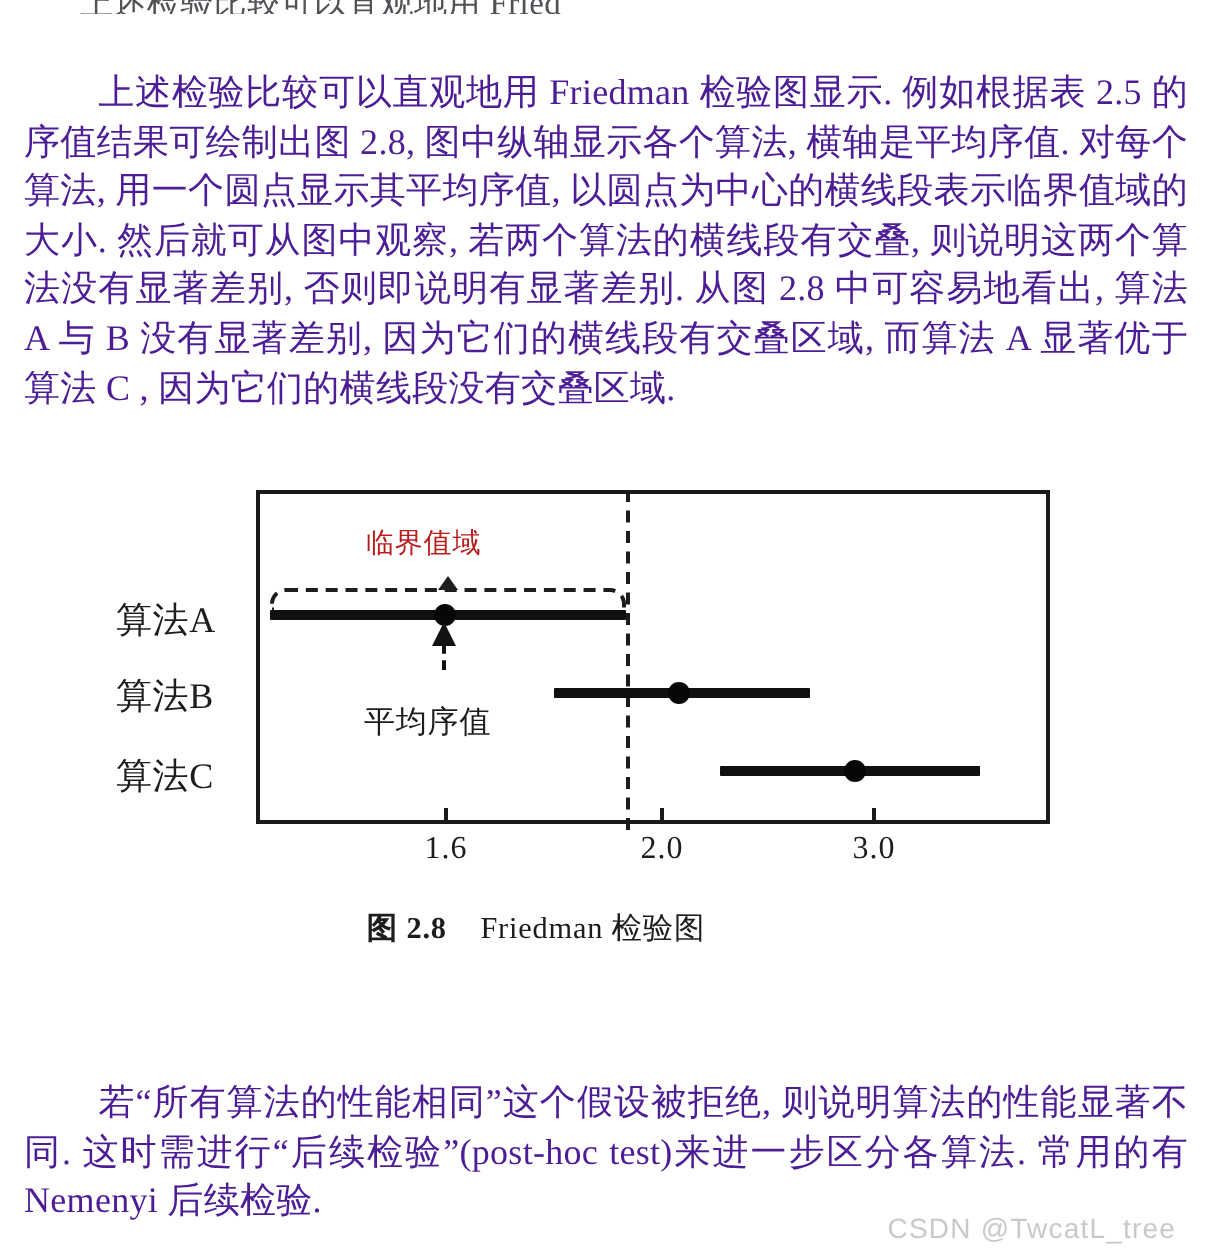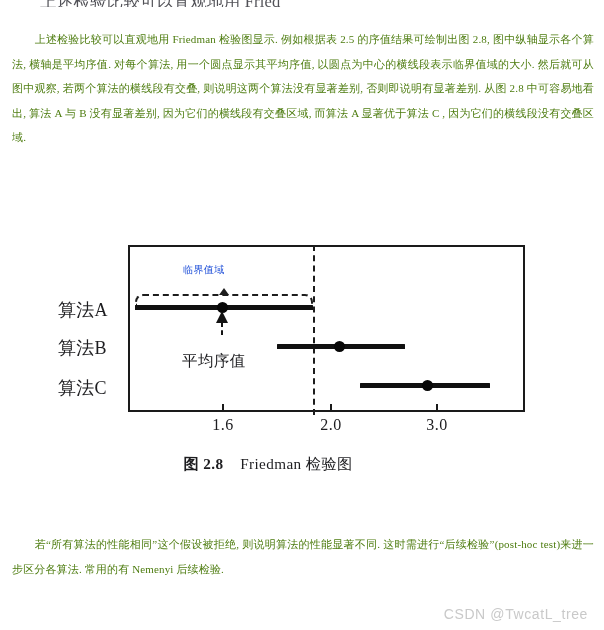--- a/index.html
+++ b/index.html
@@ -38,25 +38,25 @@
     padding-left: 40px;
     white-space: nowrap;
     opacity: .85;
   }
 
   
   .para {
     position: absolute;
     left: 12px;
     width: 582px;
-    font-size: 11px;
+    font-size: 18px;
     line-height: 24.6px;
     text-align: justify;
     text-justify: inter-character;
-    color: #4d7c0f;
+    color: #4c1d95;
     letter-spacing: .15px;
   }
   .para.p1 { top: 16px; }
   .para.p2 { top: 521px; }
   .indent { display: inline-block; width: 2.05em; }
 
   
   .figure {
     position: absolute;
     left: 0;
@@ -143,22 +143,22 @@
     height: 0;
     border-left: 5px solid transparent;
     border-right: 5px solid transparent;
     border-bottom: 7px solid #1d1d1d;
   }
 
   .cd-label {
     position: absolute;
     left: 183px;
     top: 27px;
-    font-size: 10px;
-    color: #1d4ed8;
+    font-size: 14px;
+    color: #b91c1c;
     white-space: nowrap;
     letter-spacing: .4px;
   }
 
   
   .mean-label {
     position: absolute;
     left: 182px;
     top: 99px;
     font-size: 15.5px;

